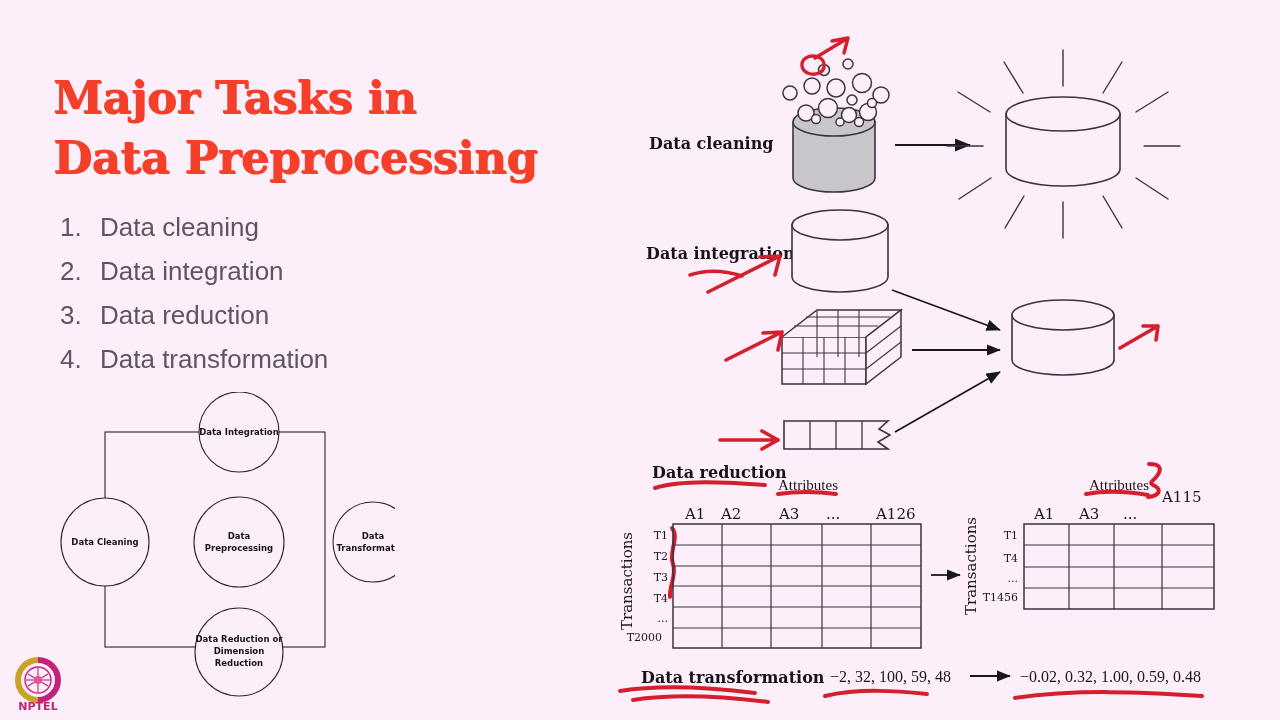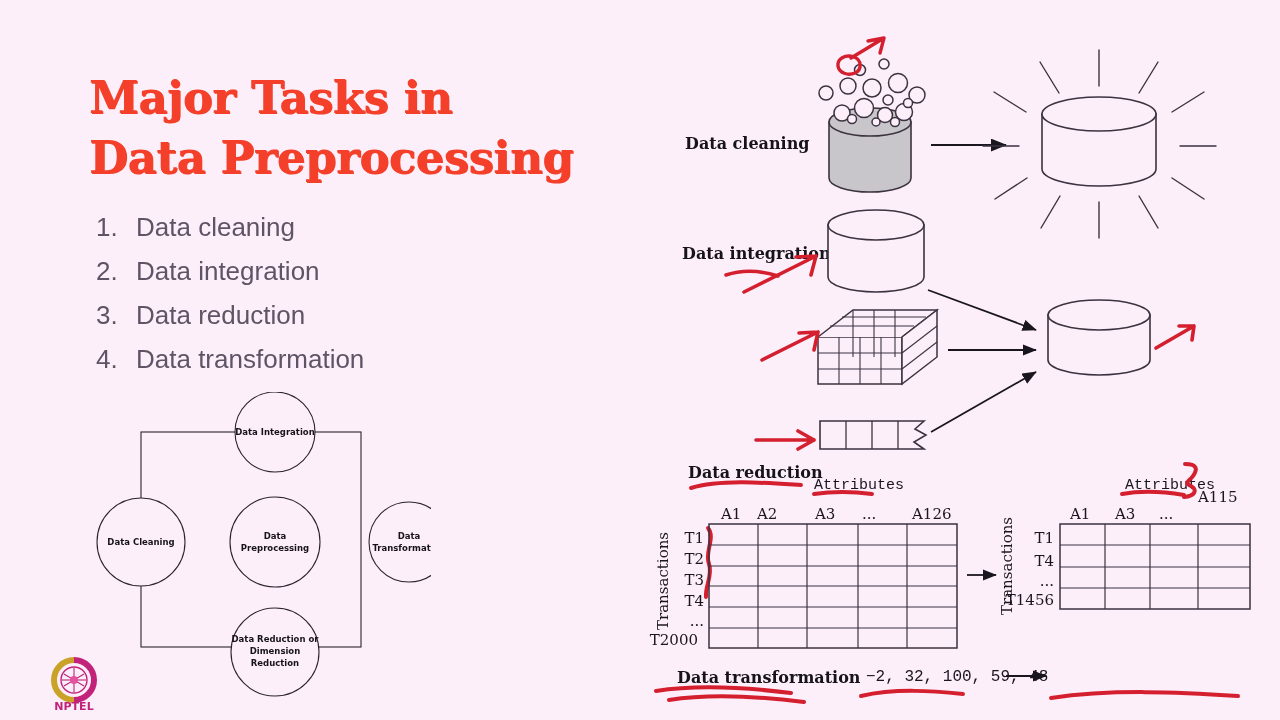--- a/index.html
+++ b/index.html
@@ -2,21 +2,21 @@
 <html><head>
 <meta charset="utf-8">
 <style>
   html,body{margin:0;padding:0;}
   body{
     width:1280px;height:720px;overflow:hidden;
     background:#fdeffa;
     font-family:"Liberation Sans",sans-serif;
     position:relative;
   }
-  .slide{position:absolute;inset:0;background:#fdeffa;margin-left:36px;}
+  .slide{position:absolute;inset:0;background:#fdeffa;}
 
   
   .left{position:absolute;left:0;top:0;width:600px;height:720px;}
   .title{
     position:absolute;left:53px;top:68px;width:530px;
     font-family:"DejaVu Serif","Liberation Serif",serif;
     font-weight:bold;font-size:45px;line-height:1.33;
     color:#f4402a;letter-spacing:-0.5px;
     text-shadow:1px 1px 0 #f4402a;
   }
@@ -41,40 +41,40 @@
   
   .right{position:absolute;left:600px;top:0;width:680px;height:720px;}
   .rlabel{
     position:absolute;
     font-family:"DejaVu Serif","Liberation Serif",serif;
     font-weight:bold;font-size:16px;color:#16131a;
     white-space:nowrap;
   }
   .rtext{
     position:absolute;
-    font-family:Liberation Mono, monospace;
+    font-family:Liberation Serif, serif;
     font-size:16px;color:#1a1620;white-space:nowrap;
   }
   .gfx{position:absolute;left:0;top:0;width:680px;height:720px;
        overflow:visible;pointer-events:none;}
   .tbl-head{
     position:absolute;
     font-family:"DejaVu Serif","Liberation Serif",serif;
     font-size:15px;color:#1a1620;white-space:nowrap;
   }
   .vlabel{
     position:absolute;
     font-family:"DejaVu Serif","Liberation Serif",serif;
     font-size:15px;color:#1a1620;white-space:nowrap;
     transform:rotate(-90deg);transform-origin:left top;
   }
   .rowlab{
     position:absolute;
     font-family:"DejaVu Serif","Liberation Serif",serif;
-    font-size:15px;color:#1a1620;white-space:nowrap;text-align:right;
+    font-size:11px;color:#1a1620;white-space:nowrap;text-align:right;
   }
 </style>
 </head>
 <body>
 
 <div class="slide">
 
   <div class="left">
 
     <div class="title">
@@ -169,20 +169,21 @@
     <div class="rlabel" style="left:52px;top:463px;">Data reduction</div>
     <div class="rlabel" style="left:41px;top:668px;">Data transformation</div>
 
     <div class="rtext" style="left:178px;top:477px;font-size:15px;">Attributes</div>
     <div class="rtext" style="left:489px;top:477px;font-size:15px;">Attributes</div>
 
     <div class="vlabel" style="left:18px;top:630px;">Transactions</div>
     <div class="vlabel" style="left:362px;top:615px;">Transactions</div>
 
     <div class="rtext" style="left:230px;top:668px;">−2, 32, 100, 59, 48</div>
+    <div class="rtext" style="left:420px;top:668px;">−0.02, 0.32, 1.00, 0.59, 0.48</div>
 
     <div class="tbl-head" style="left:85px;top:505px;width:44px;">A1</div>
     <div class="tbl-head" style="left:121px;top:505px;width:44px;">A2</div>
     <div class="tbl-head" style="left:179px;top:505px;width:44px;">A3</div>
     <div class="tbl-head" style="left:226px;top:505px;width:44px;">...</div>
     <div class="tbl-head" style="left:276px;top:505px;width:54px;">A126</div>
 
     <div class="rowlab" style="left:16px;top:529px;width:52px;">T1</div>
     <div class="rowlab" style="left:16px;top:550px;width:52px;">T2</div>
     <div class="rowlab" style="left:16px;top:571px;width:52px;">T3</div>

